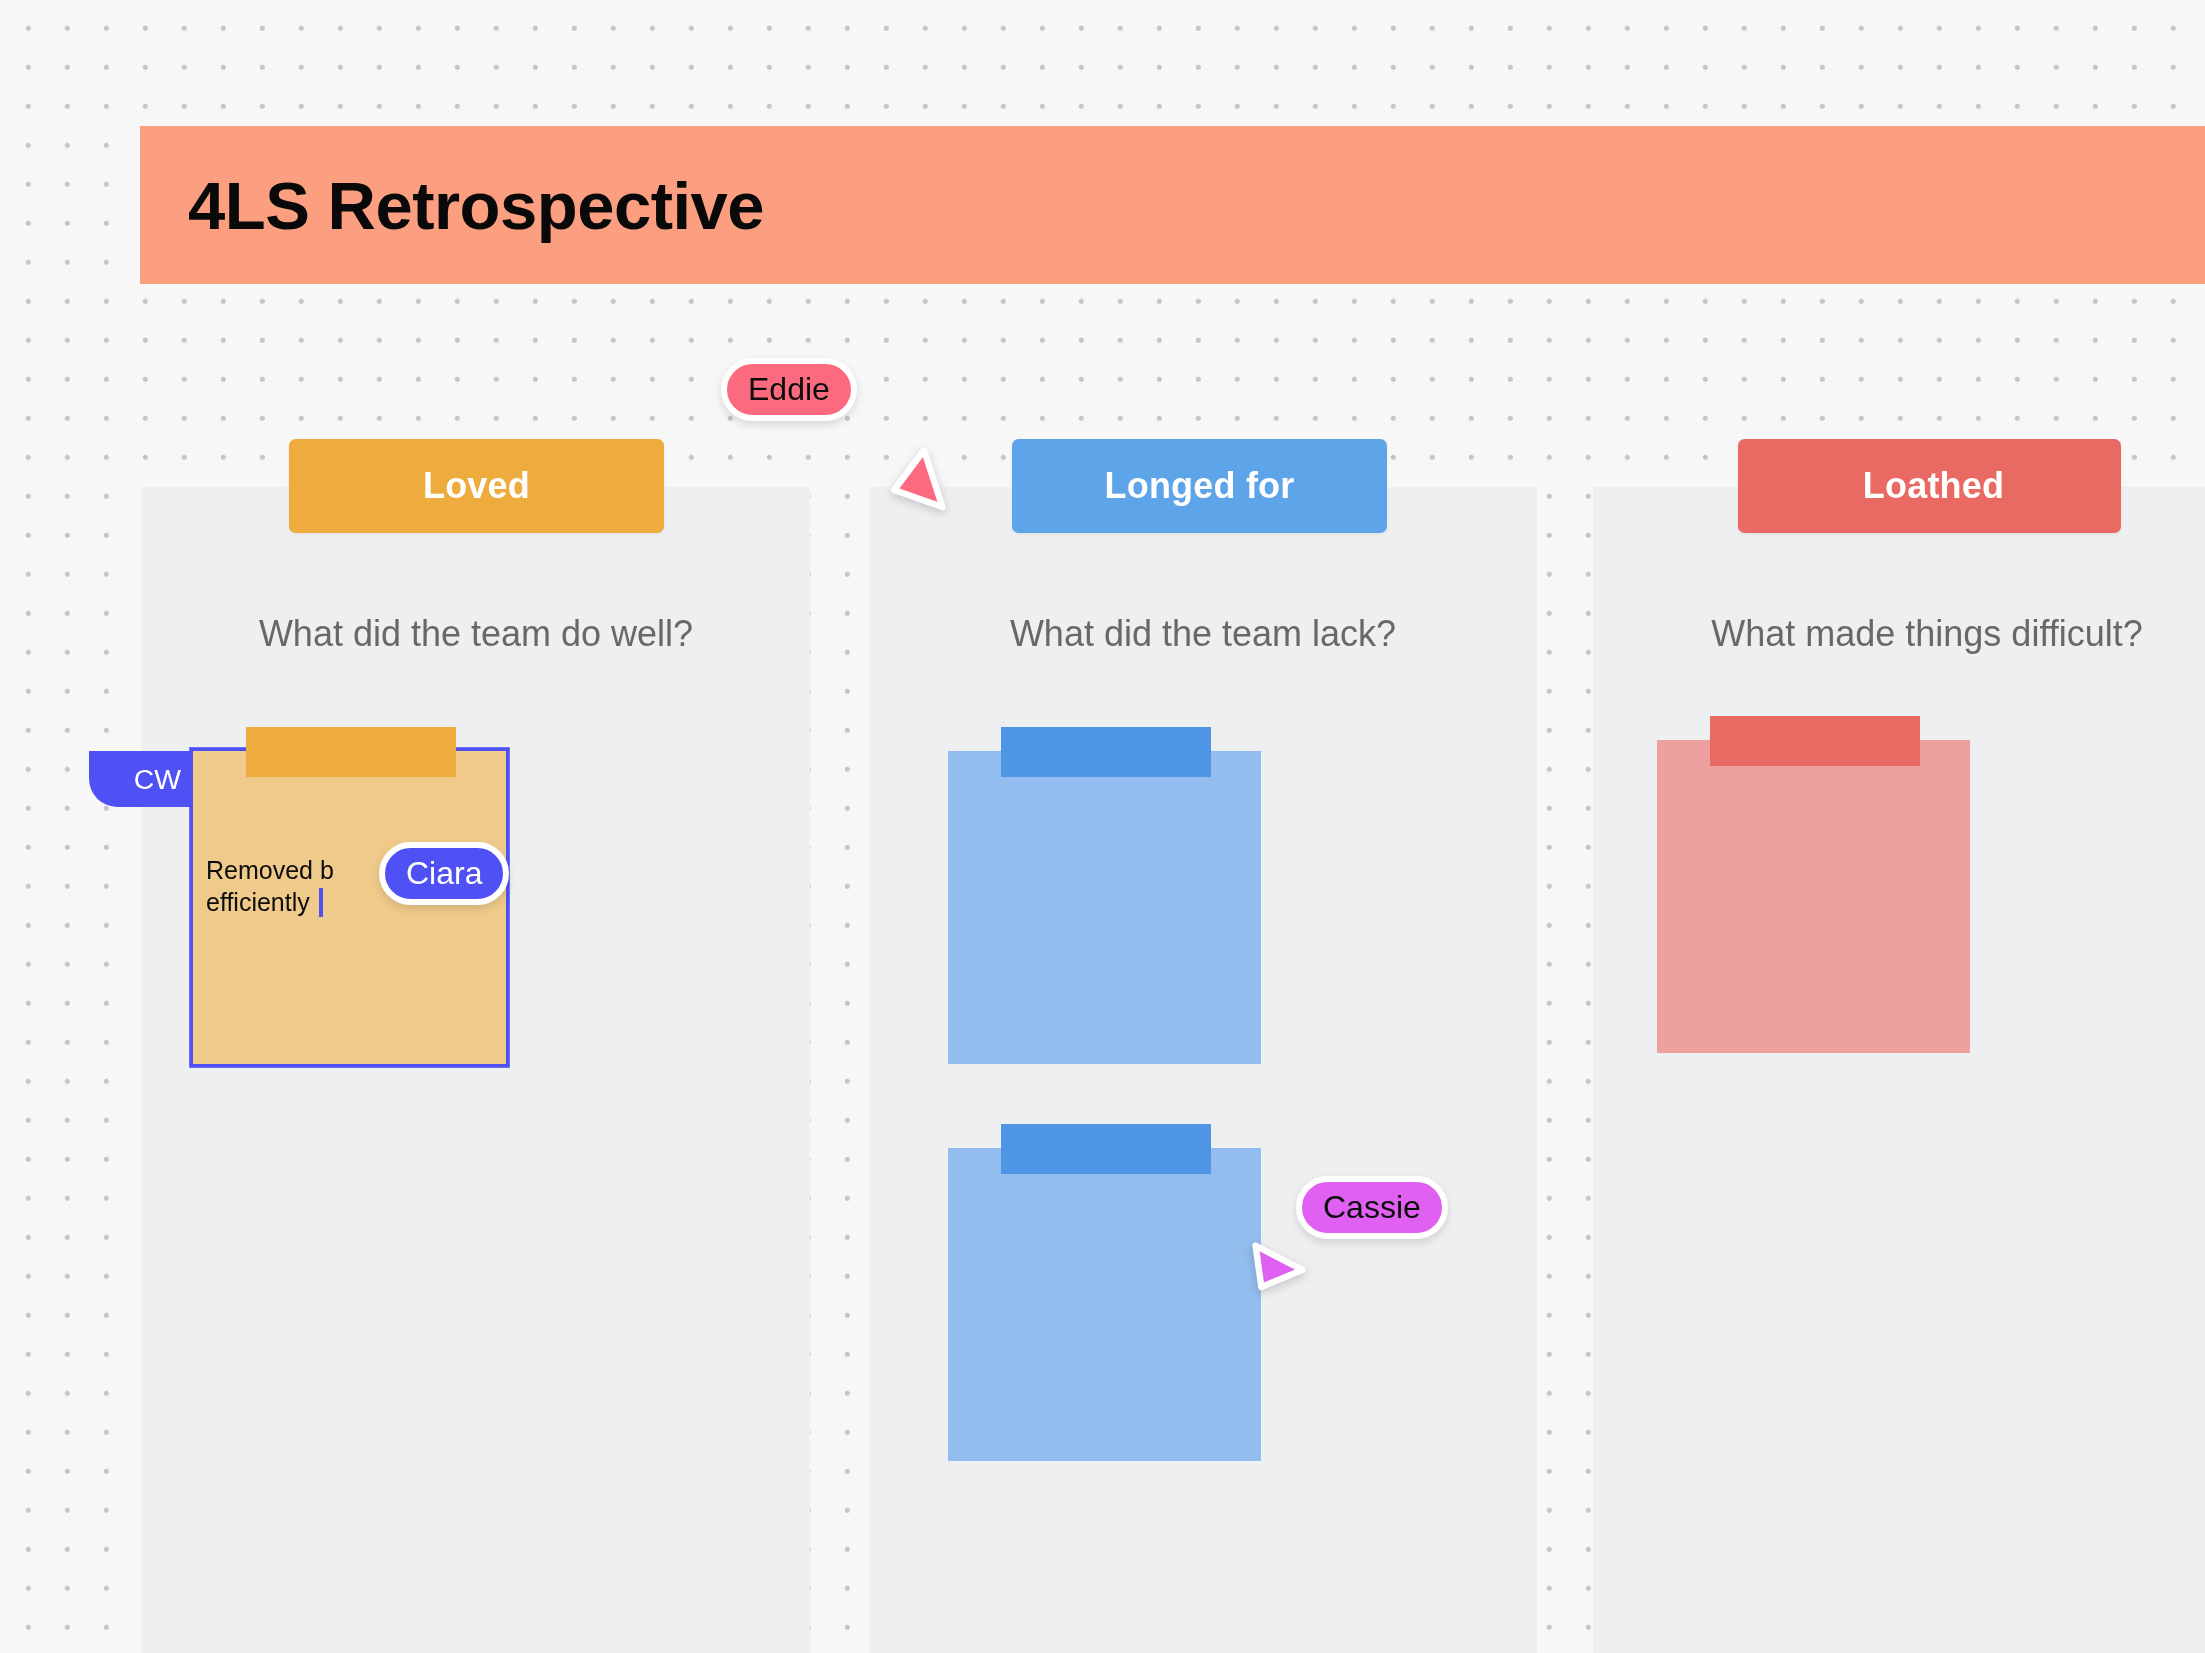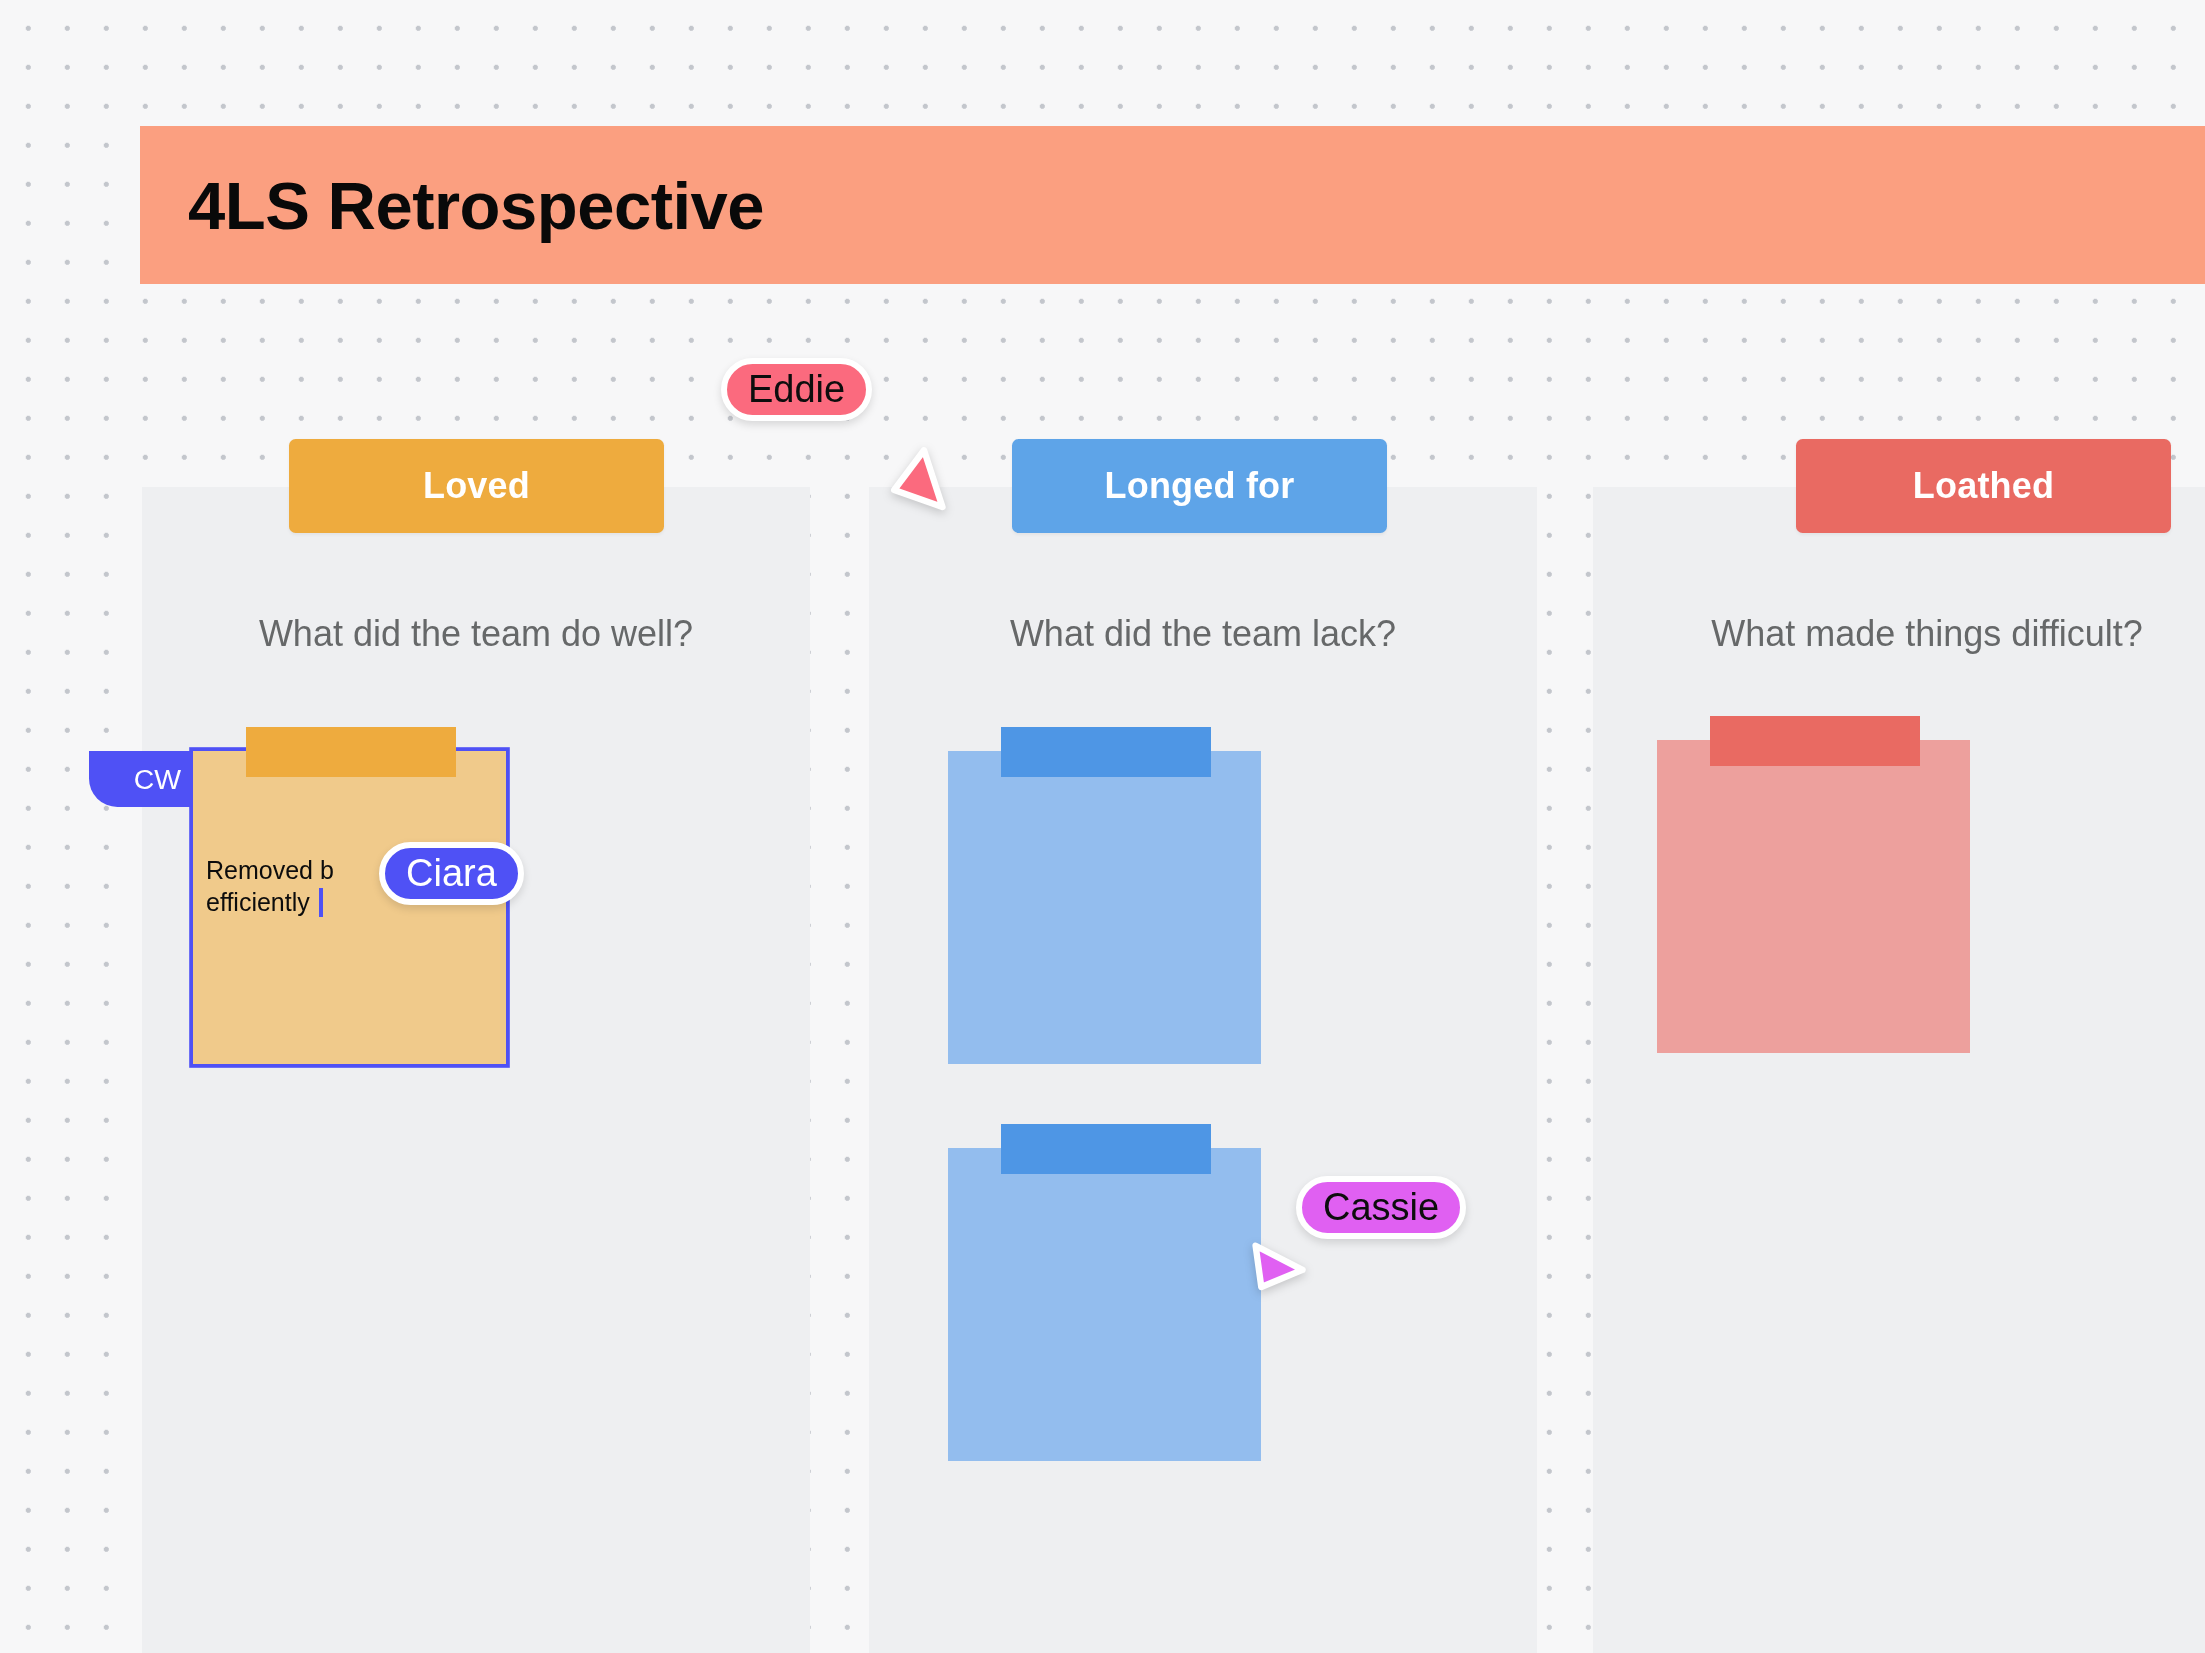--- a/index.html
+++ b/index.html
@@ -77,21 +77,21 @@
     align-items: center;
     justify-content: center;
     color: #ffffff;
     font-size: 36px;
     font-weight: 700;
     letter-spacing: 0.2px;
     box-shadow: 0 1.1px 3.3px rgba(0,0,0,0.05);
   }
   #header-0 { left: 289px;  background: #eeab3e; }
   #header-1 { left: 1012px; background: #5ea4e8; }
-  #header-2 { left: 1796px; background: #e96a62; }
+  #header-2 { left: 1738px; background: #e96a62; padding-left: 8px; }
 
   
   .note { position: absolute; }
   .note-tape {
     position: absolute;
     left: 53px;
     top: 0;
     width: 210px;
     height: 50px;
   }
@@ -161,21 +161,21 @@
   .cursor-pill {
     position: absolute;
     display: inline-flex;
     align-items: center;
     justify-content: center;
     padding: 0 21px;
     height: 63px;
     border-radius: 32px;
     border: 6px solid #ffffff;
     box-sizing: border-box;
-    font-size: 38px;
+    font-size: 32px;
     font-weight: 400;
     white-space: nowrap;
     box-shadow: 0 3.8px 8.8px rgba(0,0,0,0.13);
   }
   .cursor-arrow {
     position: absolute;
     width: 71px;
     height: 71px;
     filter: drop-shadow(0 3.3px 4.9px rgba(0,0,0,0.18));
   }

